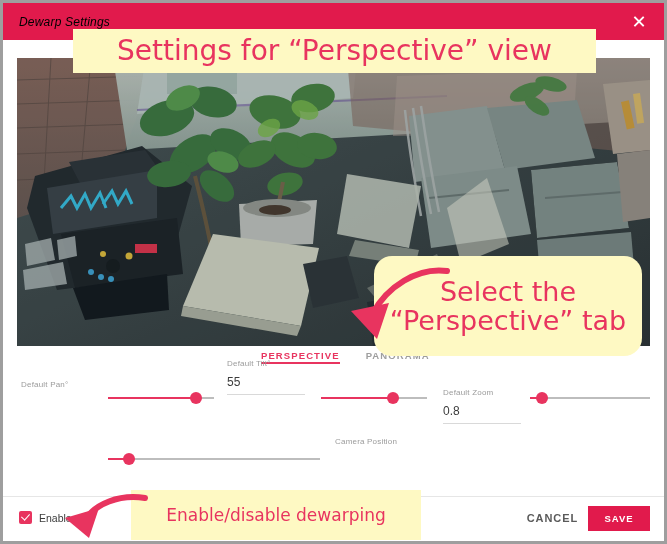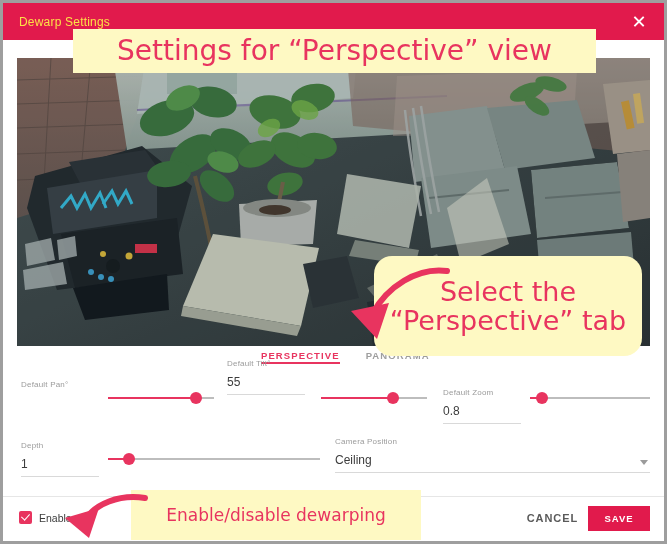--- a/index.html
+++ b/index.html
@@ -5,21 +5,21 @@
   html,body{margin:0;padding:0;background:#ffffff;}
   body{width:667px;height:544px;overflow:hidden;
        font-family:"Liberation Sans","DejaVu Sans",sans-serif;}
 
   #app{position:relative;width:667px;height:544px;box-sizing:border-box;
        border:3px solid #9e9e9e;background:#ffffff;overflow:hidden;}
 
   
   .titlebar{position:absolute;left:0;top:0;width:661px;height:37px;
             background:#e11a4c;display:flex;align-items:center;}
-  .titlebar .ttl{color:#fde047;font-size:12px;margin-left:16px;letter-spacing:.2px;}
+  .titlebar .ttl{color:#000000;font-size:12px;margin-left:16px;letter-spacing:.2px;font-style:italic;}
   .closebtn{position:absolute;right:14px;top:8px;width:22px;height:22px;
             display:flex;align-items:center;justify-content:center;
             color:#ffffff;font-size:18px;font-weight:bold;line-height:1;cursor:pointer;}
 
   
   .videowrap{position:absolute;left:14px;top:55px;width:633px;height:288px;
              background:#2a3033;overflow:hidden;}
   .vid{position:absolute;left:0;top:0;width:633px;height:288px;}
 
   
@@ -252,36 +252,28 @@
   <div style="position:absolute;left:440px;top:377px;margin-top:8px;">
     <div class="field-label">Default Zoom</div>
     <div class="field-val">0.8</div>
   </div>
   <div class="slider" style="left:527px;top:388px;width:120px;">
     <div class="s-track"></div>
     <div class="s-fill" style="width:10%"></div>
     <div class="s-thumb" style="left:10%"></div>
   </div>
 
-  <div style="position:absolute;left:18px;top:438px;">
-    <div class="field-label">Depth</div>
-    <div class="field-val">1</div>
-  </div>
   <div class="slider" style="left:105px;top:449px;width:212px;">
     <div class="s-track"></div>
     <div class="s-fill" style="width:10%"></div>
     <div class="s-thumb" style="left:10%"></div>
   </div>
 
   <div style="position:absolute;left:332px;top:434px;">
     <div class="field-label">Camera Position</div>
-  </div>
-  <div class="selwrap" style="left:332px;top:444px;width:315px;">
-    <div class="sel-val">Ceiling</div>
-    <div class="caret"></div>
   </div>
 
   <div class="footer">
     <div class="chkrow">
       <span class="chk"></span>
       <span class="chklabel">Enable</span>
     </div>
     <div class="cancel">CANCEL</div>
     <div class="save">SAVE</div>
   </div>

